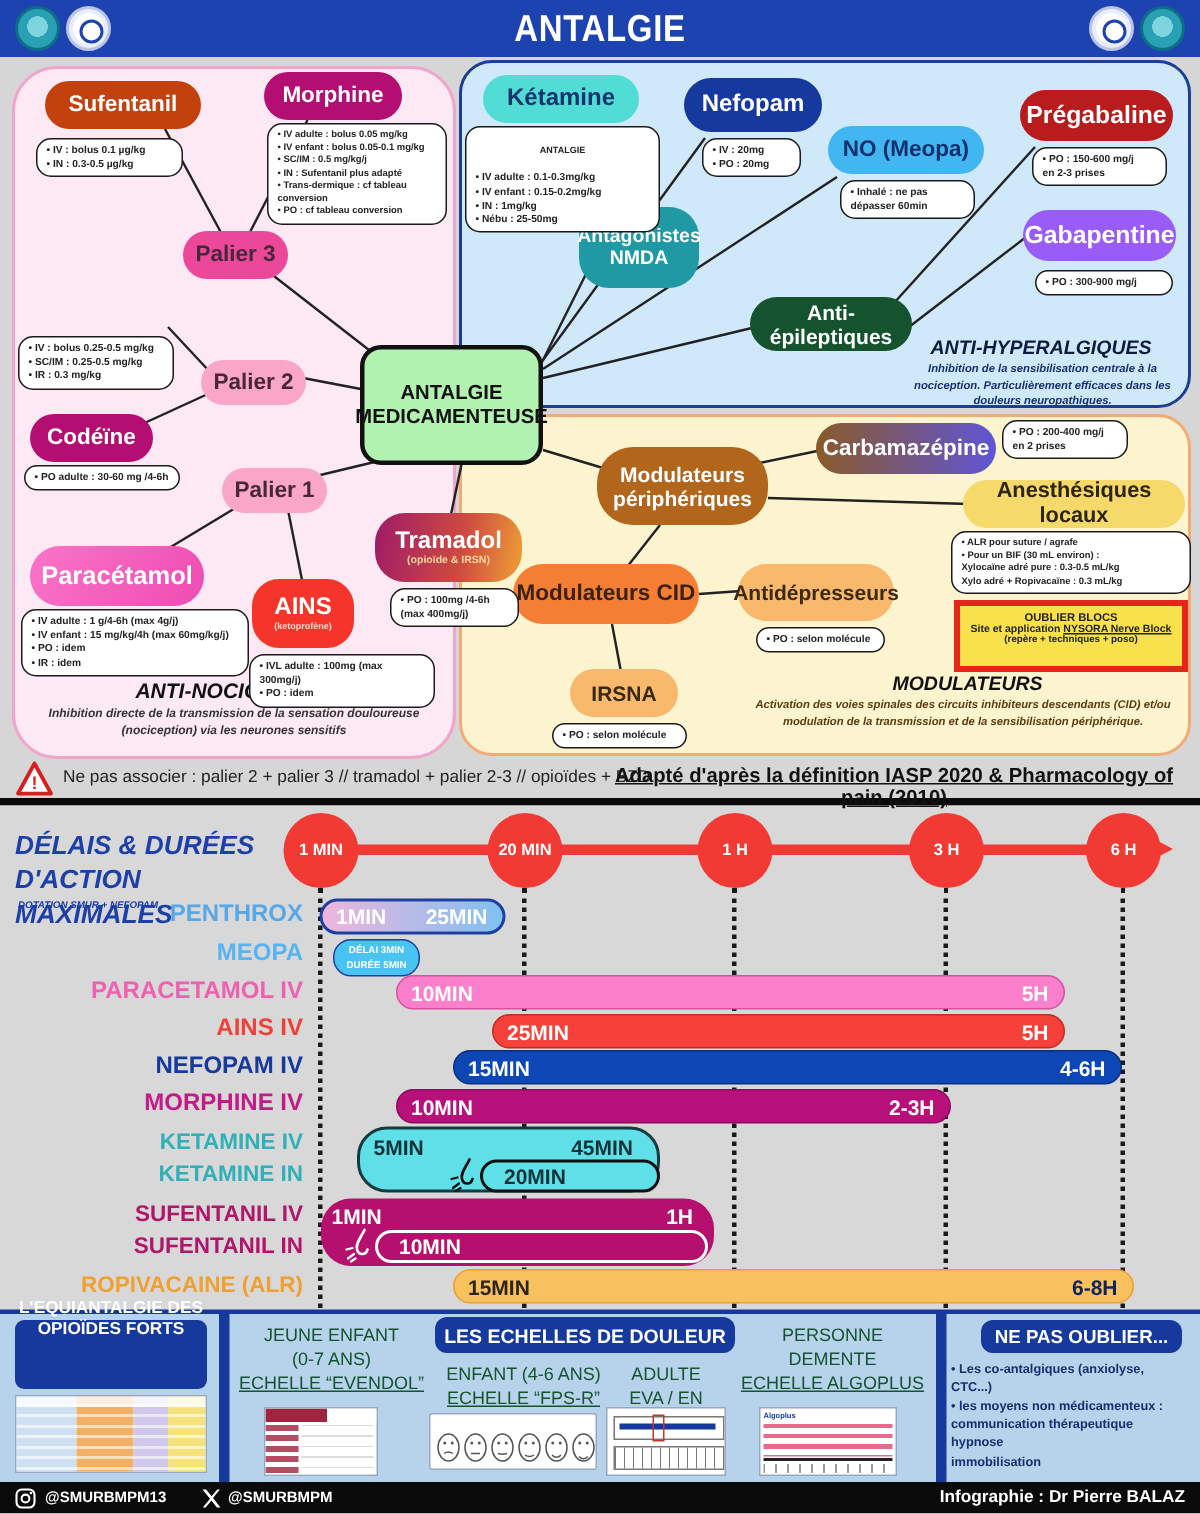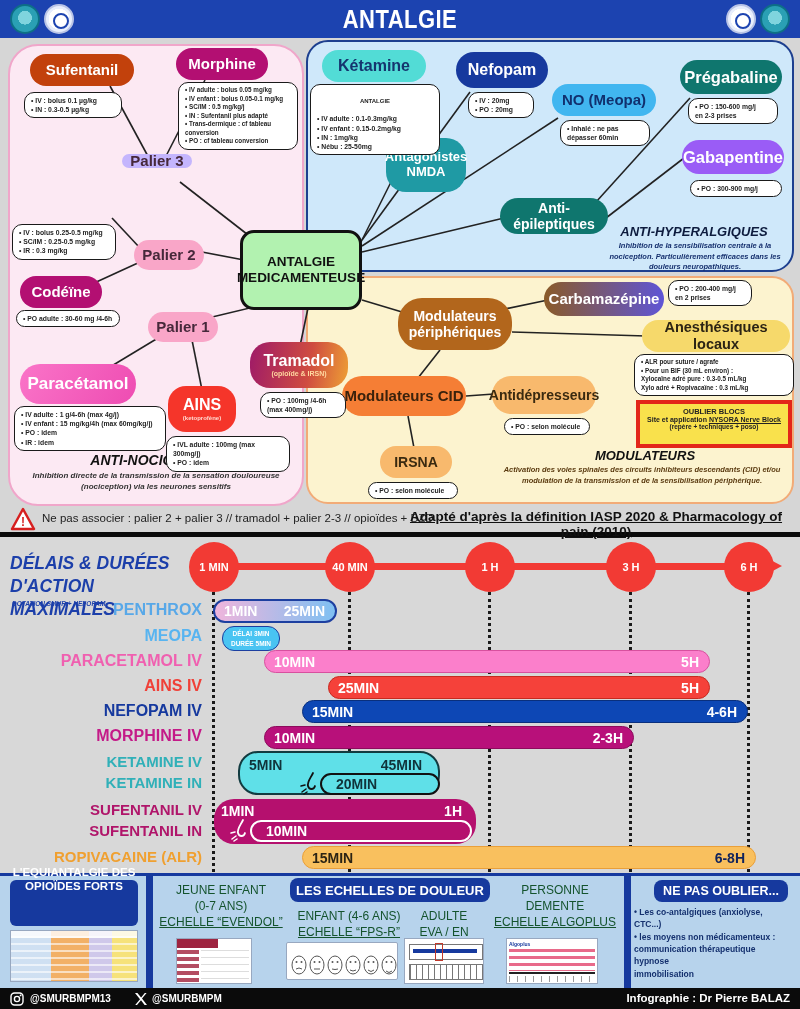--- a/index.html
+++ b/index.html
@@ -106,21 +106,21 @@
   <div class="pill" style="left:176px;top:48px;width:92px;height:32px;background:#b30f72;color:#fff;font-size:15px;border-radius:18px;">
       <span>Morphine</span>
     </div>
   <div class="note" style="left:178px;top:82px;width:120px;font-size:6.3px;">• IV adulte : bolus 0.05 mg/kg
 • IV enfant : bolus 0.05-0.1 mg/kg
 • SC/IM : 0.5 mg/kg/j
 • IN : Sufentanil plus adapté
 • Trans-dermique : cf tableau conversion
 • PO : cf tableau conversion</div>
 
-  <div class="pill" style="left:122px;top:154px;width:70px;height:14px;background:#c4b5fd;color:#46283a;font-size:15px;border-radius:16px;">
+  <div class="pill" style="left:122px;top:154px;width:70px;height:32px;background:#ec4899;color:#46283a;font-size:15px;border-radius:16px;">
       <span>Palier 3</span>
     </div>
 
   <div class="note" style="left:12px;top:224px;width:104px;">• IV : bolus 0.25-0.5 mg/kg
 • SC/IM : 0.25-0.5 mg/kg
 • IR : 0.3 mg/kg</div>
 
   <div class="pill" style="left:134px;top:240px;width:70px;height:30px;background:#f9a6c8;color:#46283a;font-size:15px;border-radius:16px;">
       <span>Palier 2</span>
     </div>
@@ -176,35 +176,35 @@
       <span>Nefopam</span>
     </div>
   <div class="note" style="left:468px;top:92px;width:66px;">• IV : 20mg
 • PO : 20mg</div>
 
   <div class="pill" style="left:552px;top:84px;width:104px;height:32px;background:#41b6f0;color:#11306e;font-size:15px;border-radius:18px;">
       <span>NO (Meopa)</span>
     </div>
   <div class="note" style="left:560px;top:120px;width:90px;">• Inhalé : ne pas dépasser 60min</div>
 
-  <div class="pill" style="left:680px;top:60px;width:102px;height:34px;background:#0f766e;color:#fff;font-size:16.5px;border-radius:18px;">
+  <div class="pill" style="left:680px;top:60px;width:102px;height:34px;background:#b91c1c;color:#fff;font-size:16.5px;border-radius:18px;">
       <span>Prégabaline</span>
     </div>
   <div class="note" style="left:688px;top:98px;width:90px;">• PO : 150-600 mg/j
 en 2-3 prises</div>
 
   <div class="pill" style="left:682px;top:140px;width:102px;height:34px;background:#9a5cf6;color:#fff;font-size:16.5px;border-radius:18px;">
       <span>Gabapentine</span>
     </div>
   <div class="note" style="left:690px;top:180px;width:92px;">• PO : 300-900 mg/j</div>
 
   <div class="pill pre" style="left:386px;top:138px;width:80px;height:54px;background:#1f9aa4;color:#fff;font-size:13px;border-radius:20px;">Antagonistes
 NMDA</div>
 
-  <div class="pill" style="left:500px;top:198px;width:108px;height:36px;background:#0f766e;color:#fff;font-size:14px;border-radius:20px;">
+  <div class="pill" style="left:500px;top:198px;width:108px;height:36px;background:#14532d;color:#fff;font-size:14px;border-radius:20px;">
       <span>Anti-épileptiques</span>
     </div>
 
   <div class="abs sect-title" style="left:596px;top:224px;width:196px;font-size:13px;color:#0d1b3d;z-index:3;">ANTI-HYPERALGIQUES</div>
   <div class="abs sect-desc" style="left:602px;top:241px;width:186px;font-size:7.5px;color:#16306e;z-index:3;">Inhibition de la sensibilisation centrale à la nociception. Particulièrement efficaces dans les douleurs neuropathiques.</div>
 
   <div class="pill" style="left:544px;top:282px;width:120px;height:34px;background:linear-gradient(90deg,#8a5a28,#5f55d6);color:#fff;font-size:15px;border-radius:18px;">
       <span>Carbamazépine</span>
     </div>
   <div class="note" style="left:668px;top:280px;width:84px;">• PO : 200-400 mg/j
@@ -254,21 +254,21 @@
   <div class="abs" style="left:0;top:532px;width:800px;height:5px;background:#0a0a0a;"></div>
 
   <div class="tl-bg"></div>
   <div class="abs pre" style="left:10px;top:552px;width:210px;font-size:17.5px;font-weight:bold;font-style:italic;color:#1c3faa;line-height:1.3;z-index:2;">DÉLAIS &amp; DURÉES D'ACTION
 MAXIMALES</div>
   <div class="abs" style="left:12px;top:600px;font-size:6.5px;font-weight:bold;font-style:italic;color:#1c3faa;z-index:2;">DOTATION SMUR + NEFOPAM</div>
 
   <div class="abs" style="left:214px;top:563px;width:540px;height:7px;background:#f23a34;z-index:2;"></div>
   <div class="abs" style="left:750px;top:549px;width:0;height:0;border-top:17px solid transparent;border-bottom:17px solid transparent;border-left:32px solid #f23a34;z-index:2;"></div>
   <div class="tl-circle" style="left:189px;top:542px;">1 MIN</div>
-  <div class="tl-circle" style="left:325px;top:542px;">40 MIN</div>
+  <div class="tl-circle" style="left:325px;top:542px;">20 MIN</div>
   <div class="tl-circle" style="left:465px;top:542px;">1 H</div>
   <div class="tl-circle" style="left:606px;top:542px;">3 H</div>
   <div class="tl-circle" style="left:724px;top:542px;">6 H</div>
   <div class="tl-dot" style="left:212px;top:592px;height:280px;"></div>
   <div class="tl-dot" style="left:348px;top:592px;height:280px;"></div>
   <div class="tl-dot" style="left:488px;top:592px;height:280px;"></div>
   <div class="tl-dot" style="left:629px;top:592px;height:280px;"></div>
   <div class="tl-dot" style="left:747px;top:592px;height:280px;"></div>
 
   <div class="tl-label" style="top:601px;font-size:16px;color:#58a8e8;">PENTHROX</div>

